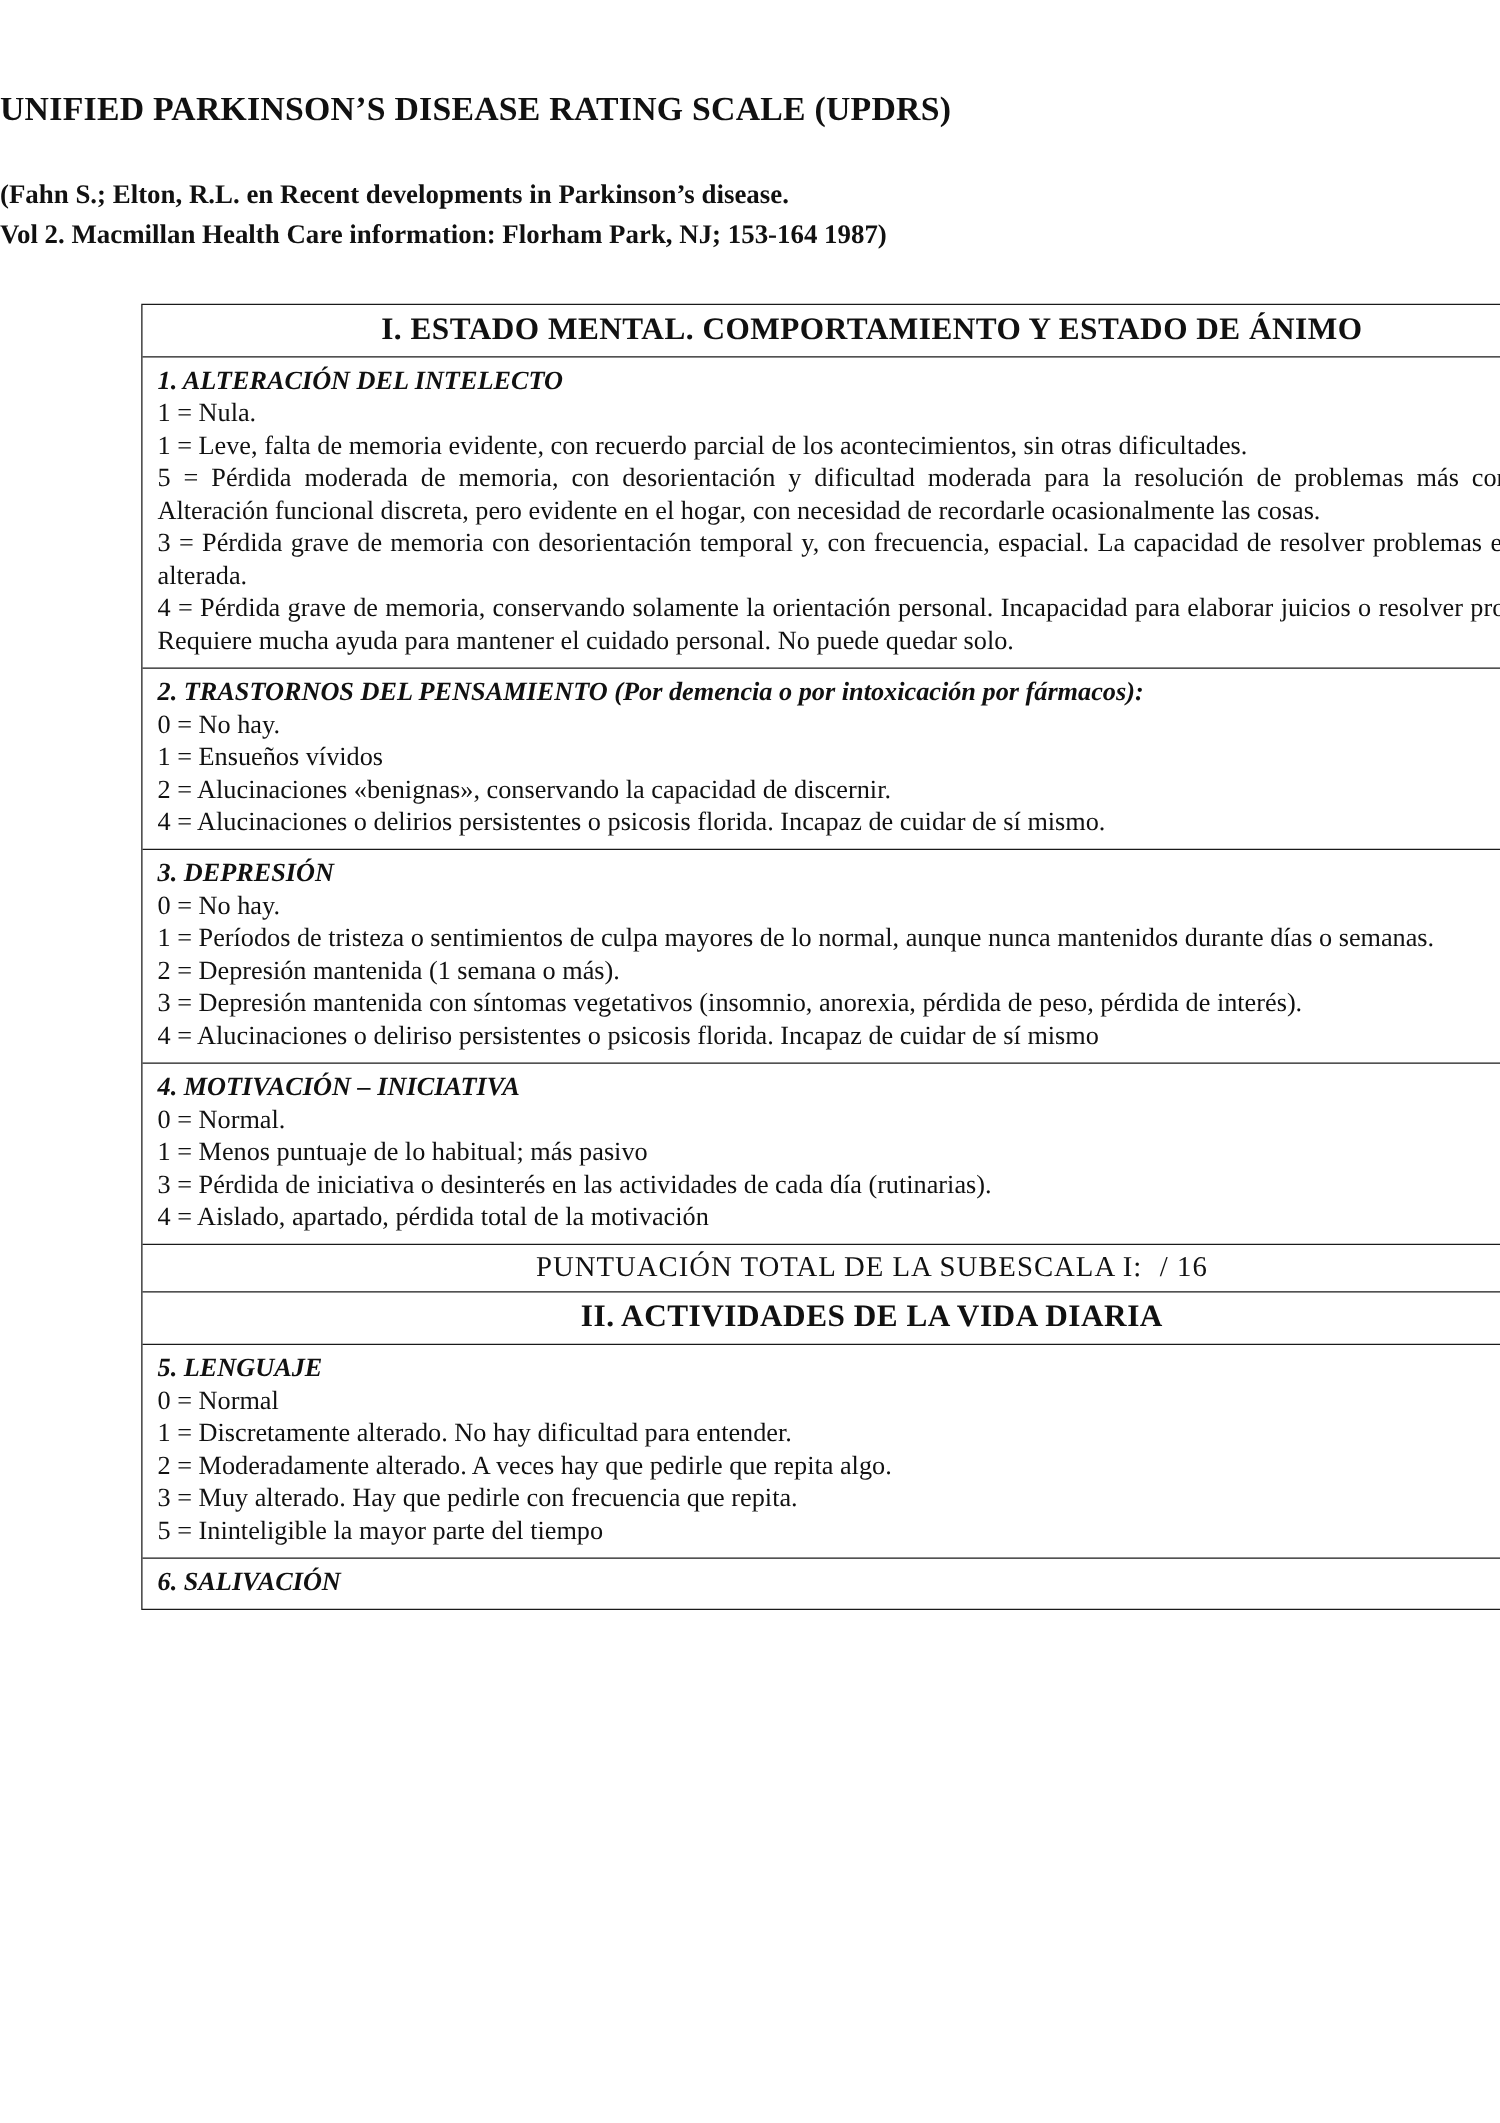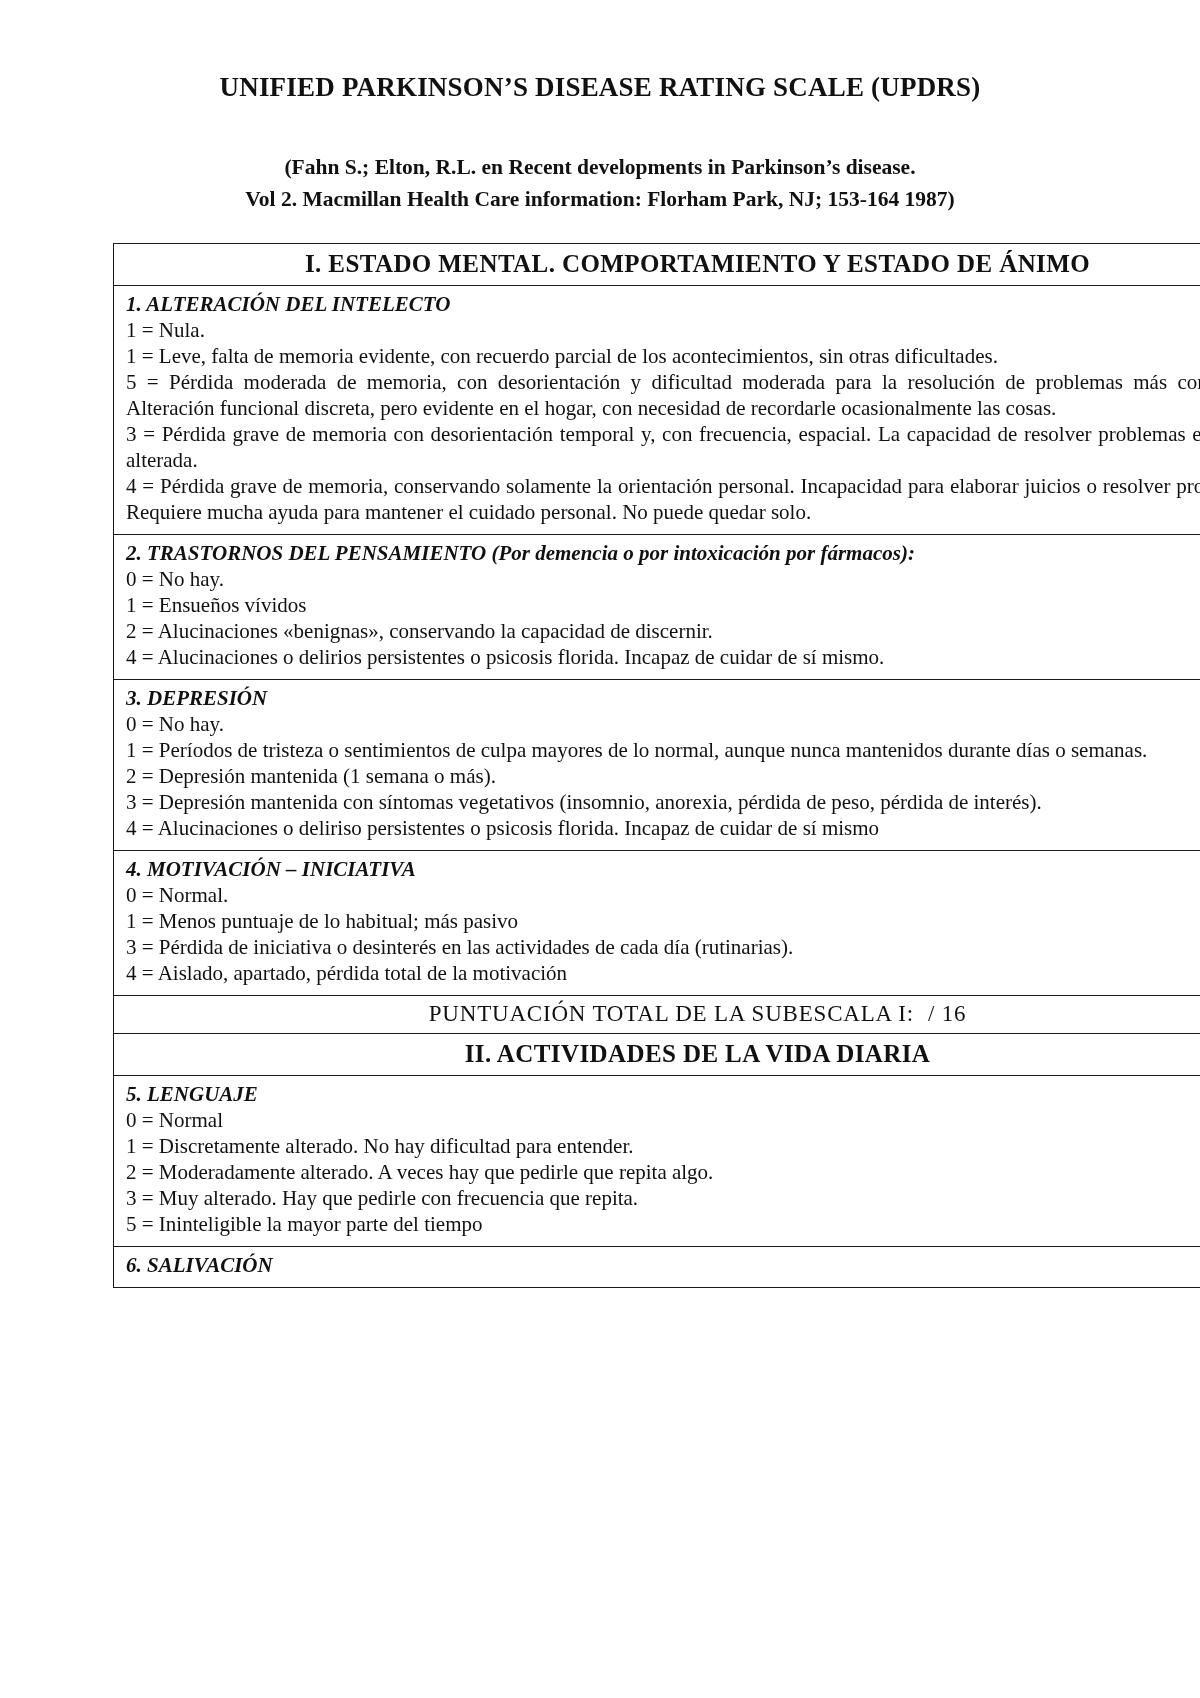--- a/index.html
+++ b/index.html
@@ -14,29 +14,28 @@
     width: 1200px;
     height: 1698px;
     background: #ffffff;
     overflow: hidden;
   }
   .doc-header {
     position: absolute;
     top: 72px;
     left: 0;
     width: 1200px;
-    text-align: center;
   }
   .doc-title {
     font-size: 27px;
     font-weight: 700;
     letter-spacing: 0.2px;
   }
   .doc-citation {
-    margin-top: 48px;
+    margin-top: 36px;
     font-size: 21.5px;
     font-weight: 700;
     line-height: 32px;
   }
   .scale-table {
     position: absolute;
     top: 243px;
     left: 113px;
     width: 1169px;
     border: 1.5px solid #1a1a1a;

